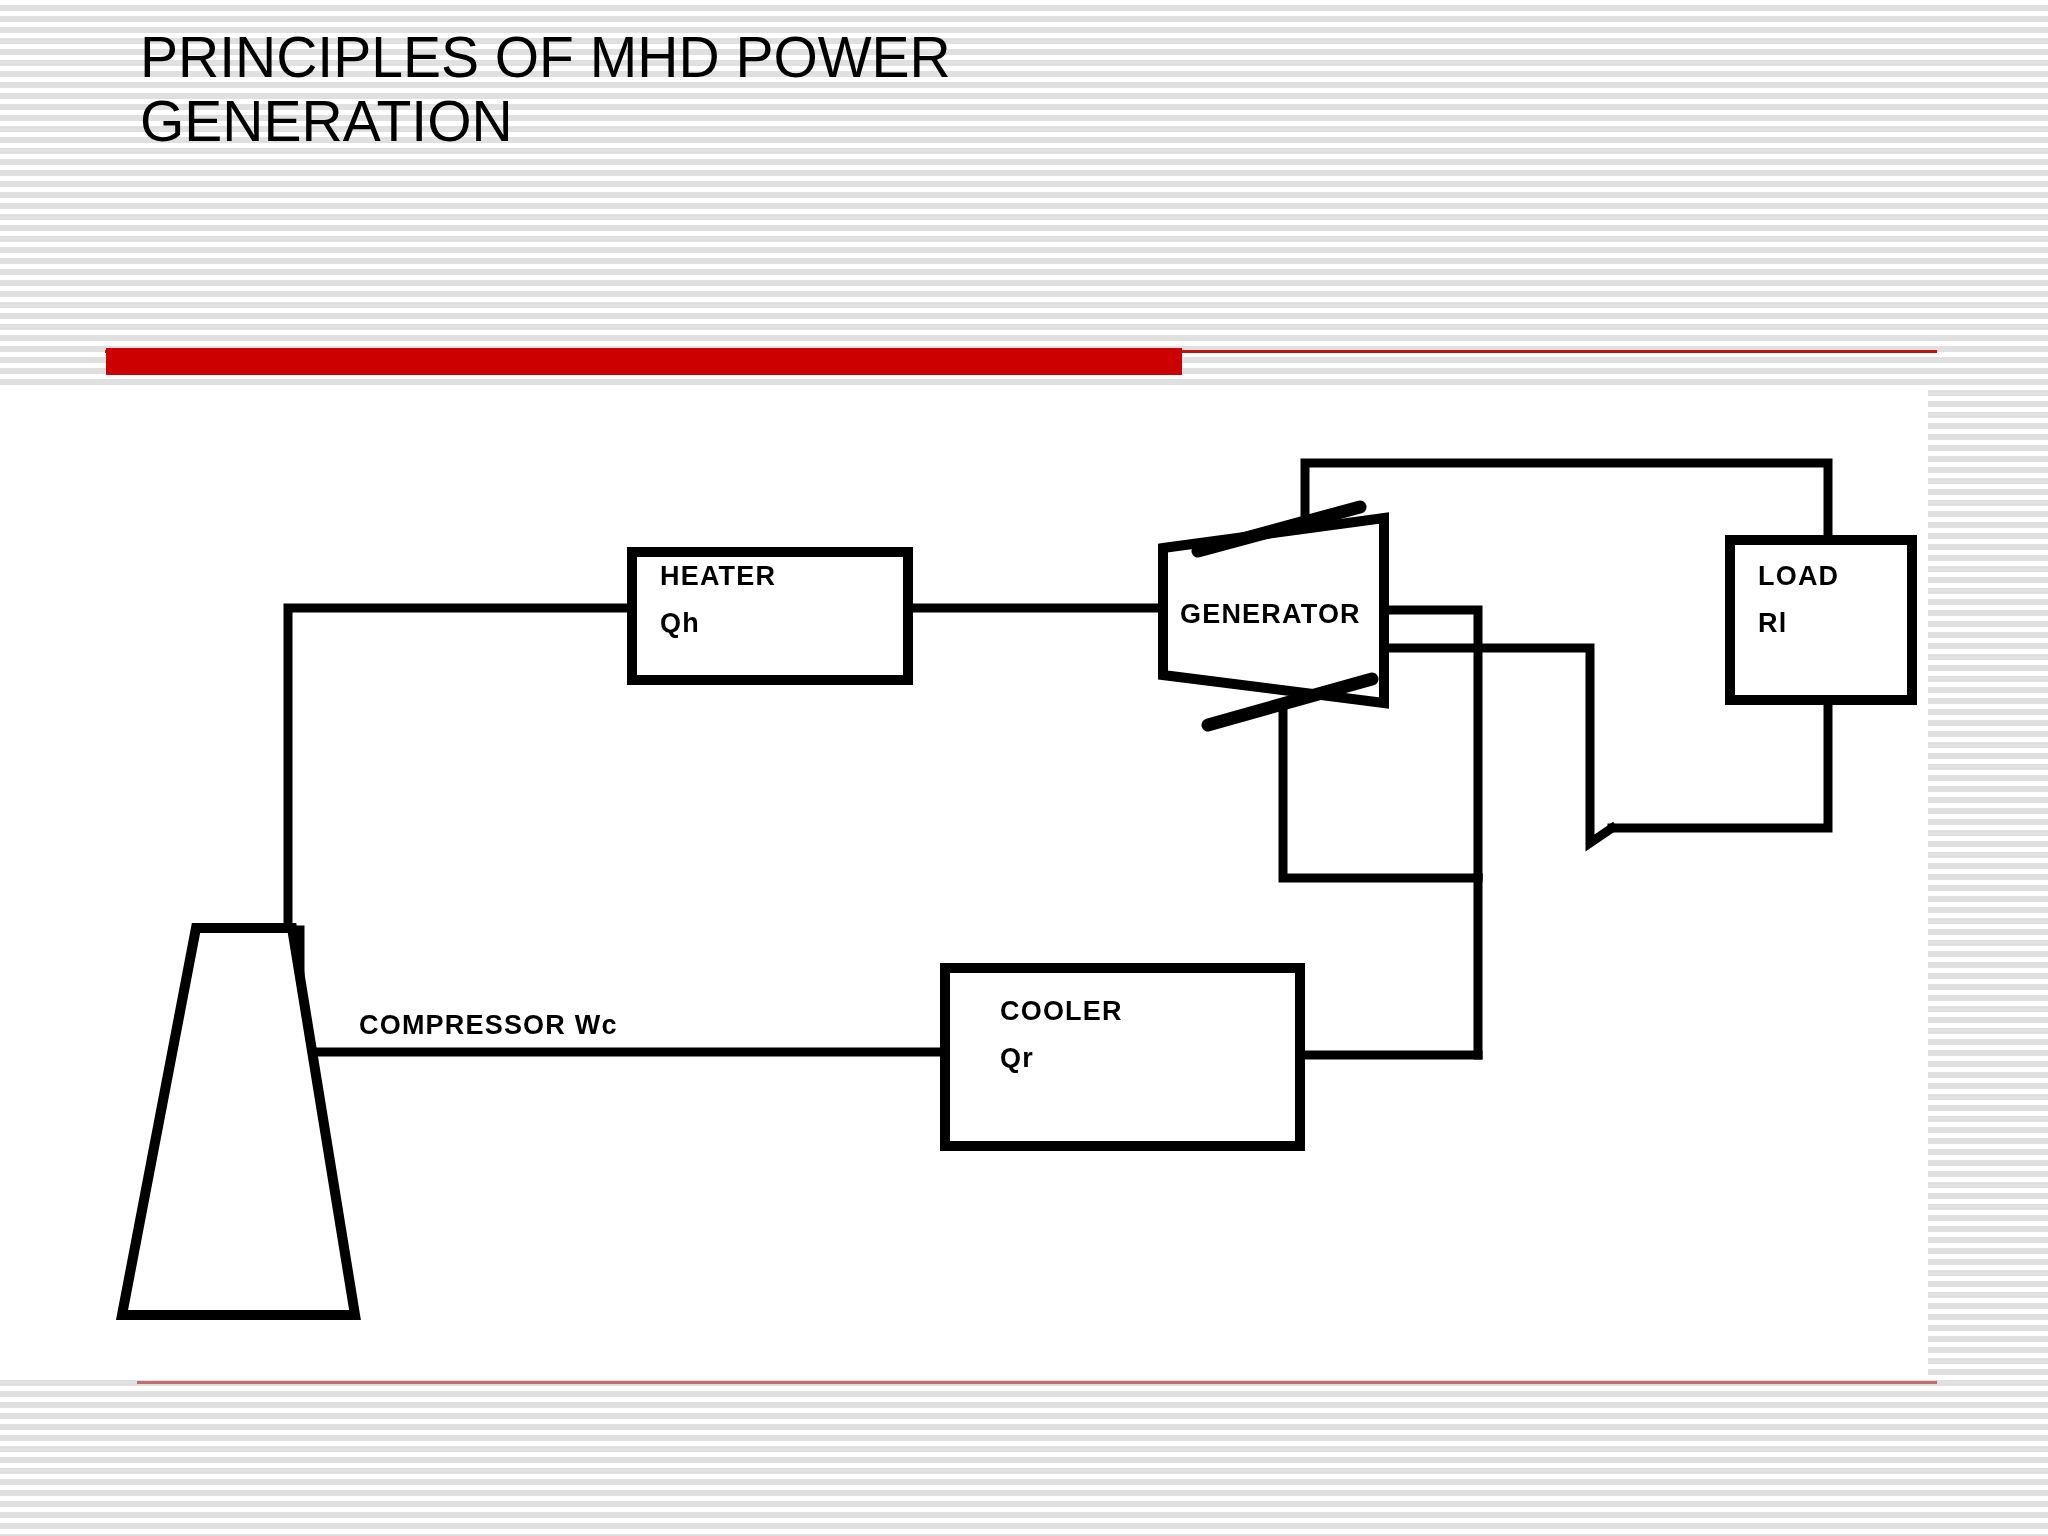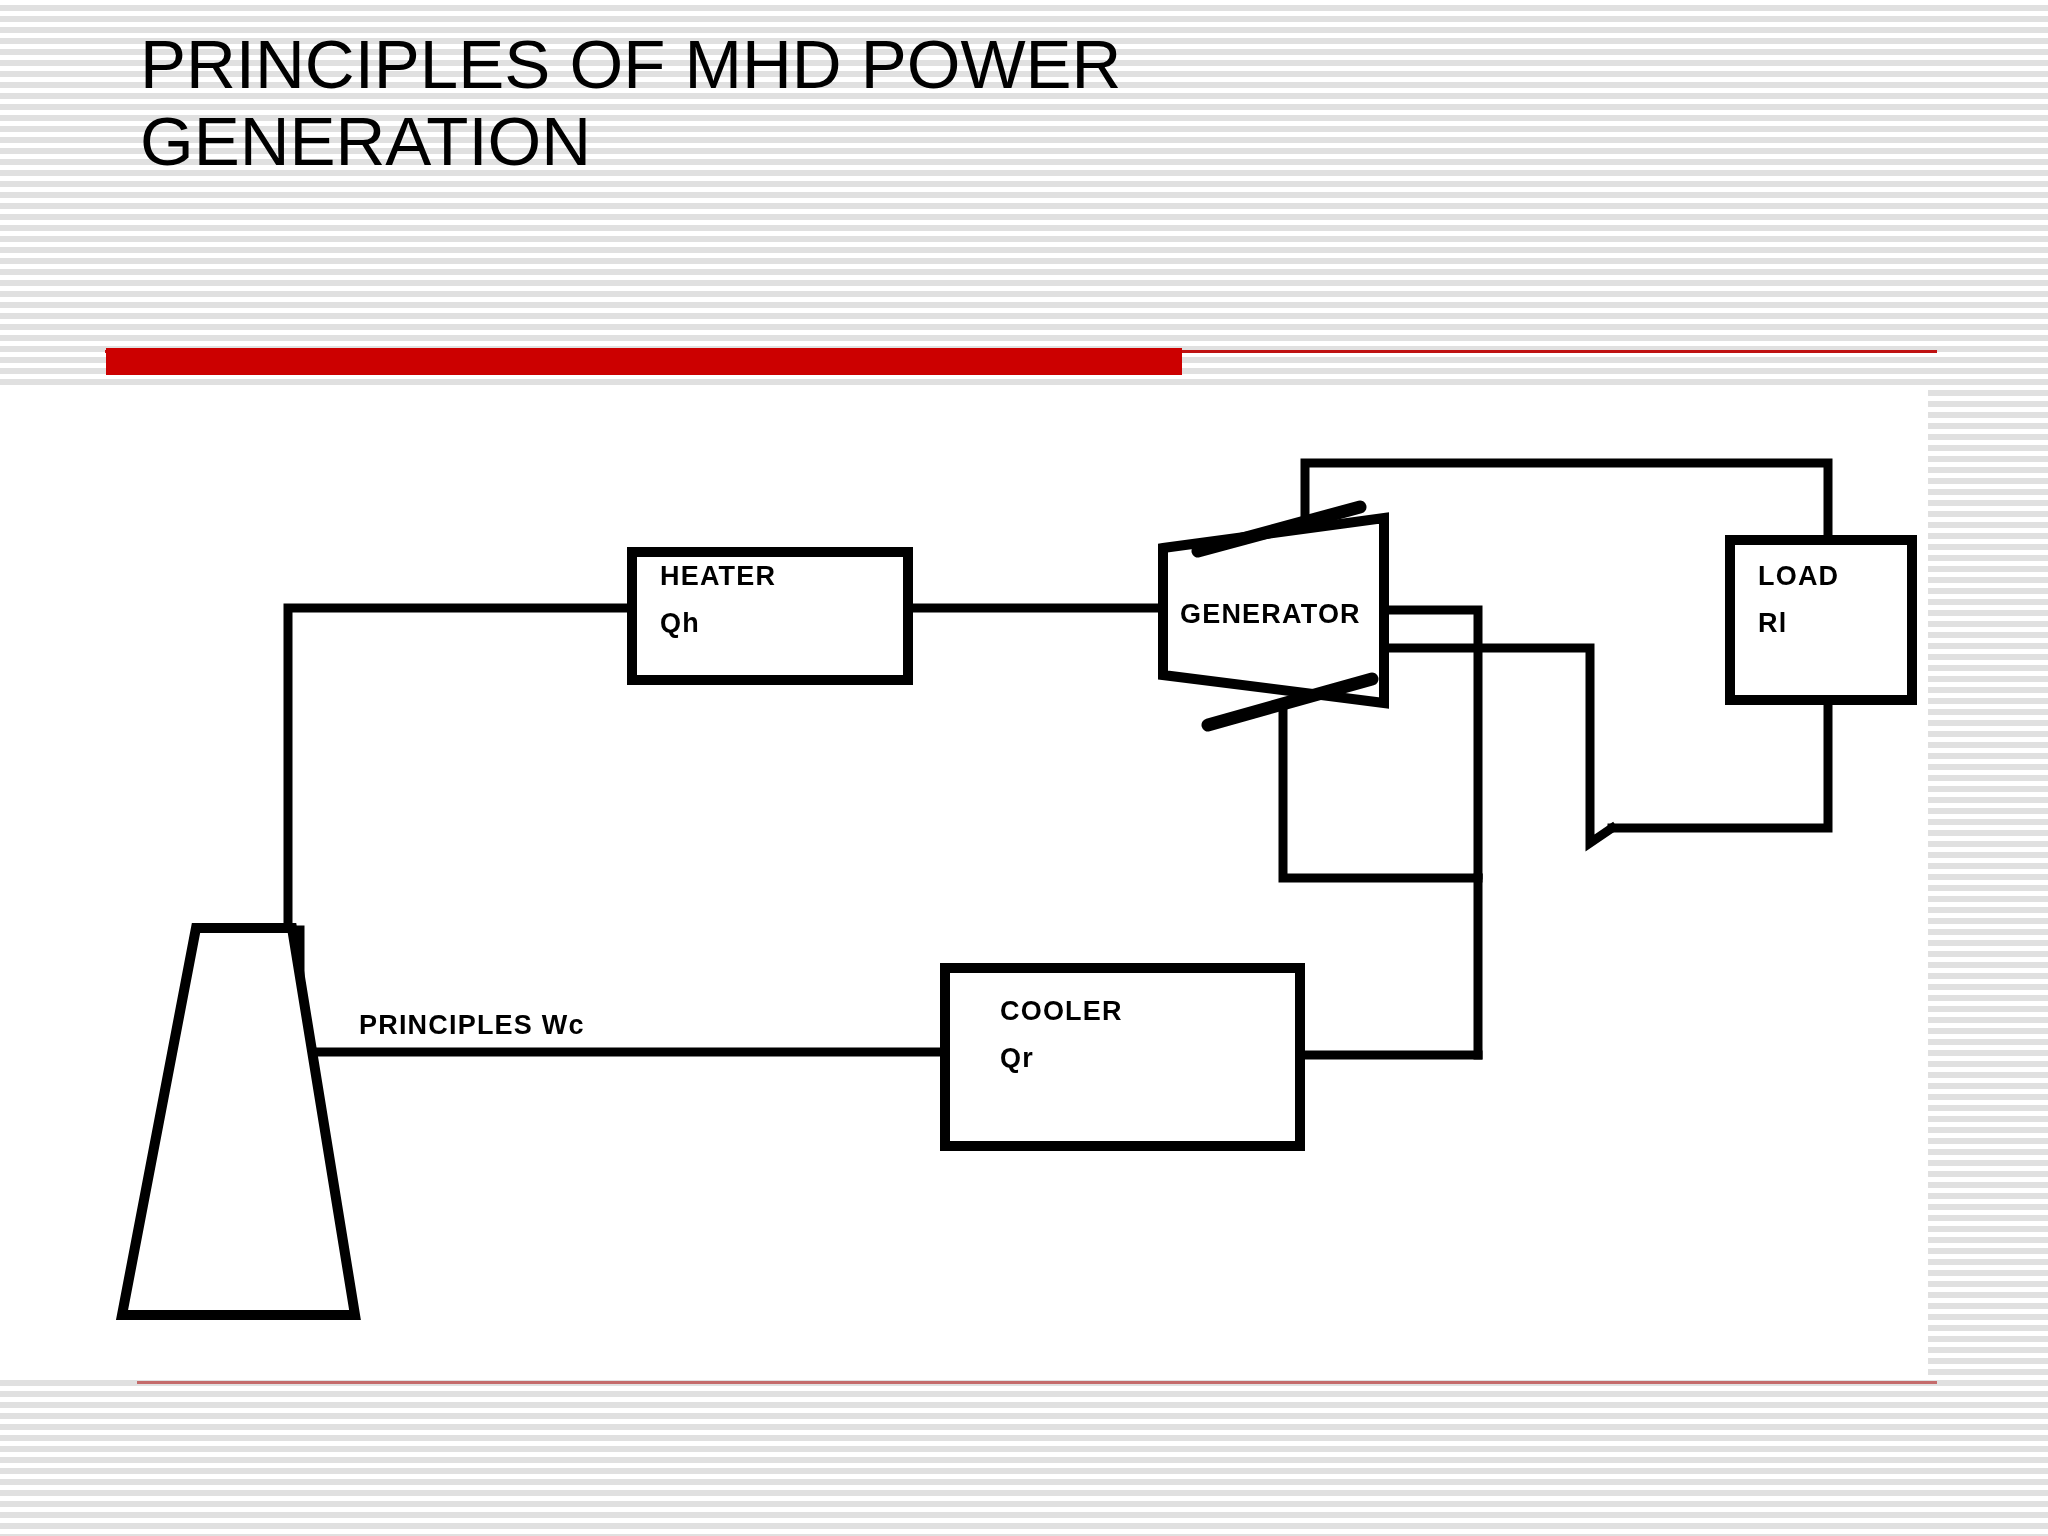--- a/index.html
+++ b/index.html
@@ -26,21 +26,21 @@
   #title-block {
     position: absolute;
     left: 140px;
     top: 26px;
     width: 1500px;
     height: 200px;
   }
   #slide-title {
     margin: 0;
     font-weight: normal;
-    font-size: 69px;
+    font-size: 57px;
     line-height: 1.12;
     letter-spacing: 0px;
     color: #000000;
     font-family: "Liberation Sans", sans-serif;
     white-space: pre-line;
   }
   
   #divider-thin {
     position: absolute;
     left: 105px;
@@ -168,17 +168,17 @@
       <text class="dg-label" x="1000" y="682">Qr</text>
     </g>
 
     <g>
       <polygon points="196,543 292,543 355,930 122,930" fill="#ffffff" stroke="#000000" stroke-width="10"></polygon>
       <text class="dg-label" x="360" y="272" transform="translate(0,0)" display="none">COMPRESSOR Wc</text>
     </g>
 
   </svg>
 
-  <div style="position:absolute; left:355px; top:1008px; font-family:'Liberation Sans', sans-serif; font-weight:bold; font-size:27px; letter-spacing:1.2px; color:#000; background:#fff; padding:2px 4px;">PRINCIPLES Wc</div>
+  <div style="position:absolute; left:355px; top:1008px; font-family:'Liberation Sans', sans-serif; font-weight:bold; font-size:27px; letter-spacing:1.2px; color:#000; background:#fff; padding:2px 4px;">COMPRESSOR Wc</div>
 
   <div id="footer-line"></div>
 
 </div>
 
 </body></html>

